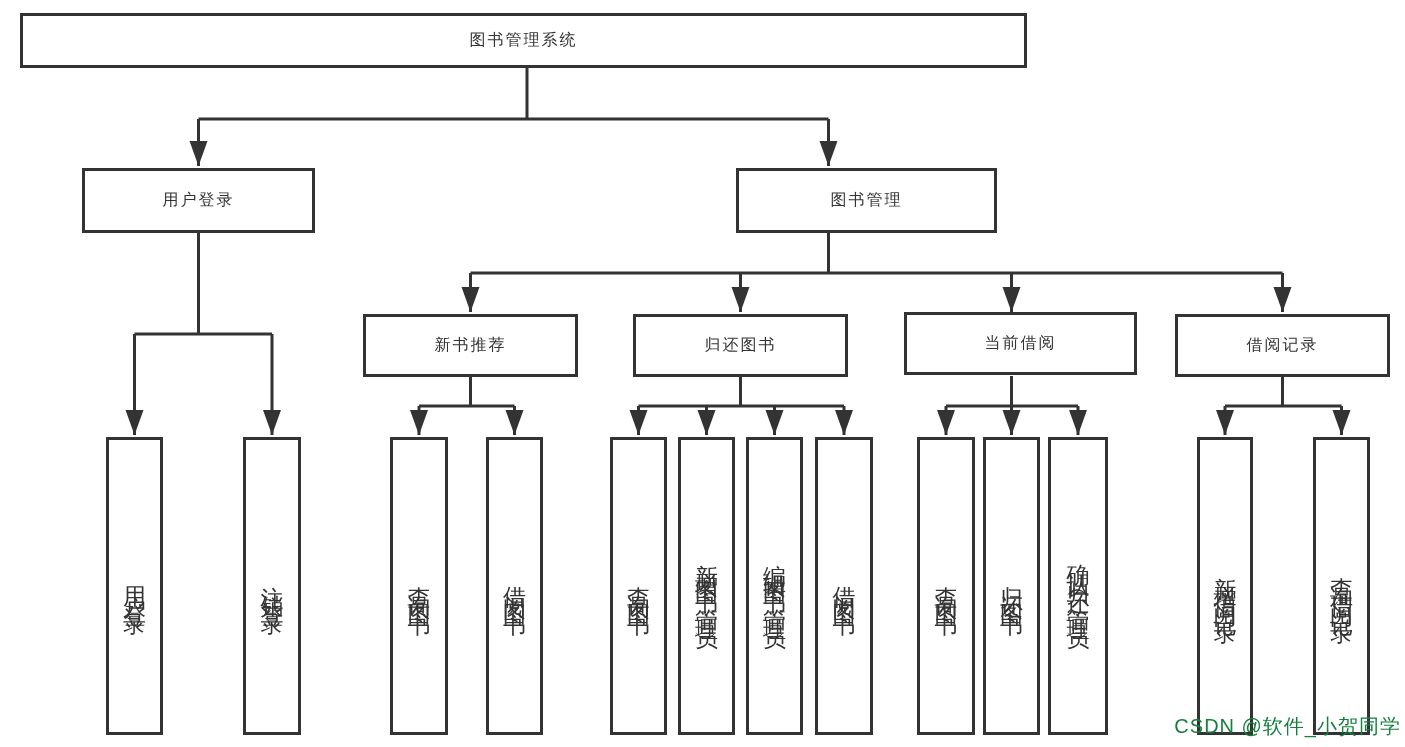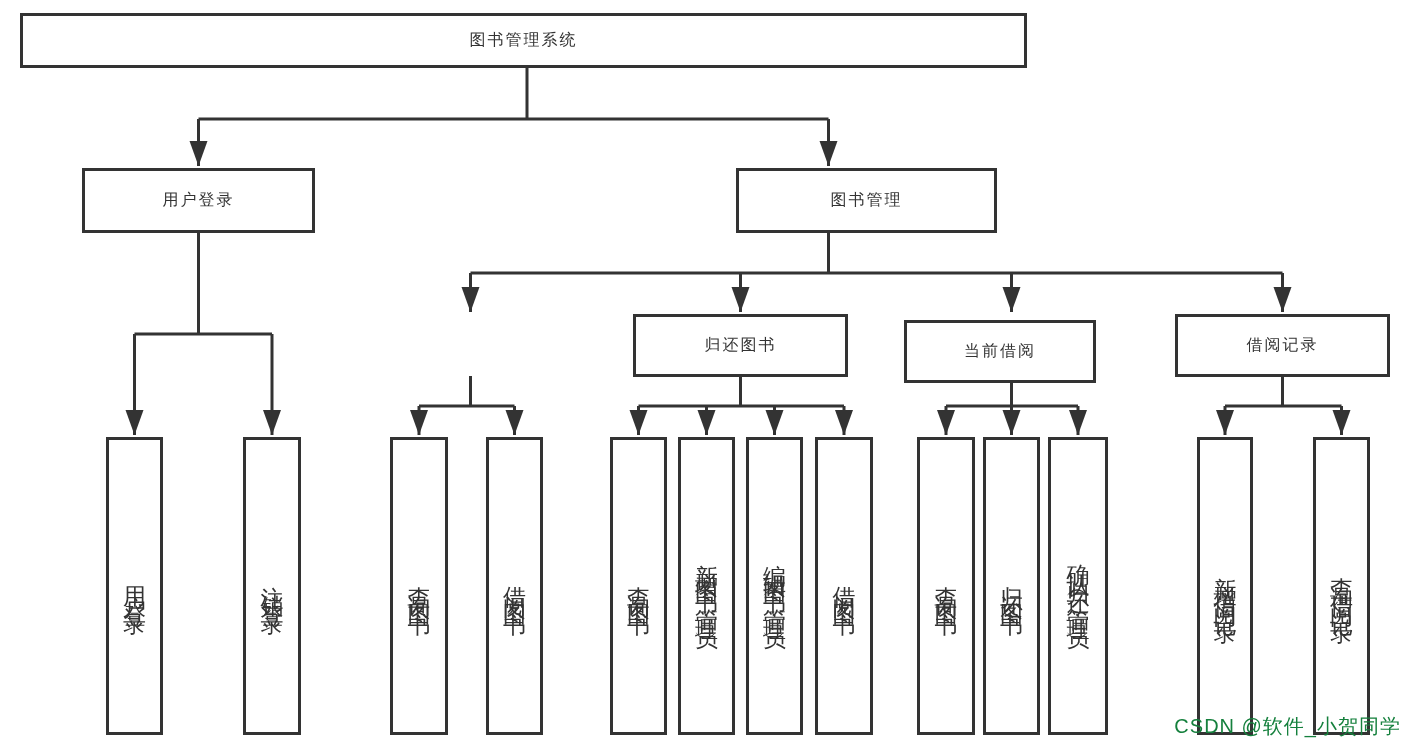--- a/index.html
+++ b/index.html
@@ -97,24 +97,27 @@
     <span class="hlabel">图书管理系统</span>
   </div>
 
   <div class="box" style="left:82px; top:168px; width:233px; height:65px;">
     <span class="hlabel">用户登录</span>
   </div>
   <div class="box" style="left:736px; top:168px; width:261px; height:65px;">
     <span class="hlabel">图书管理</span>
   </div>
 
+  <div class="box" style="left:363px; top:314px; width:215px; height:63px;">
+    <span class="hlabel">新书推荐</span>
+  </div>
   <div class="box" style="left:633px; top:314px; width:215px; height:63px;">
     <span class="hlabel">归还图书</span>
   </div>
-  <div class="box" style="left:904px; top:320px; width:192px; height:63px;text-align:right;">
+  <div class="box" style="left:904px; top:312px; width:233px; height:63px;text-align:right;">
     <span class="hlabel">当前借阅</span>
   </div>
   <div class="box" style="left:1175px; top:314px; width:215px; height:63px;">
     <span class="hlabel">借阅记录</span>
   </div>
 
   <div class="box" style="left:106px; top:437px; width:57px; height:298px;">
     <span class="vlabel">用户登录</span>
   </div>
   <div class="box" style="left:243px; top:437px; width:58px; height:298px;">

